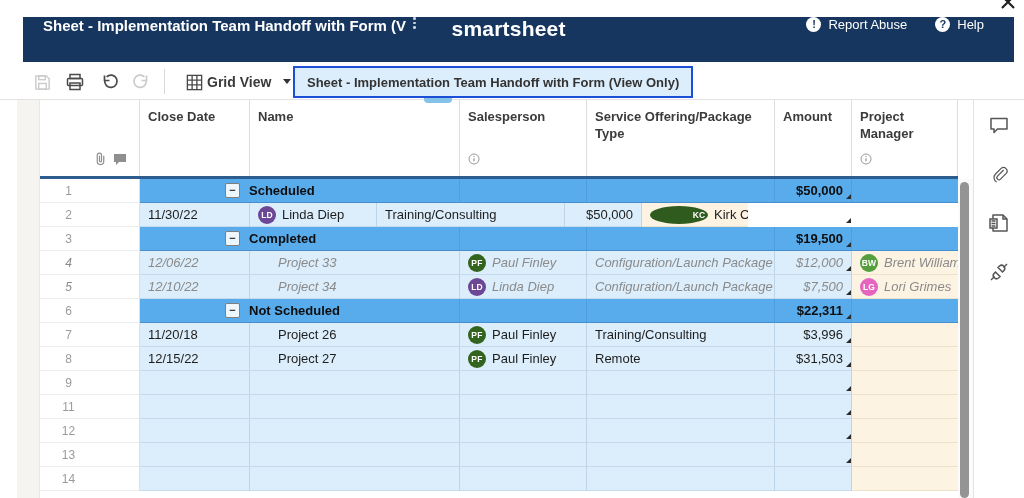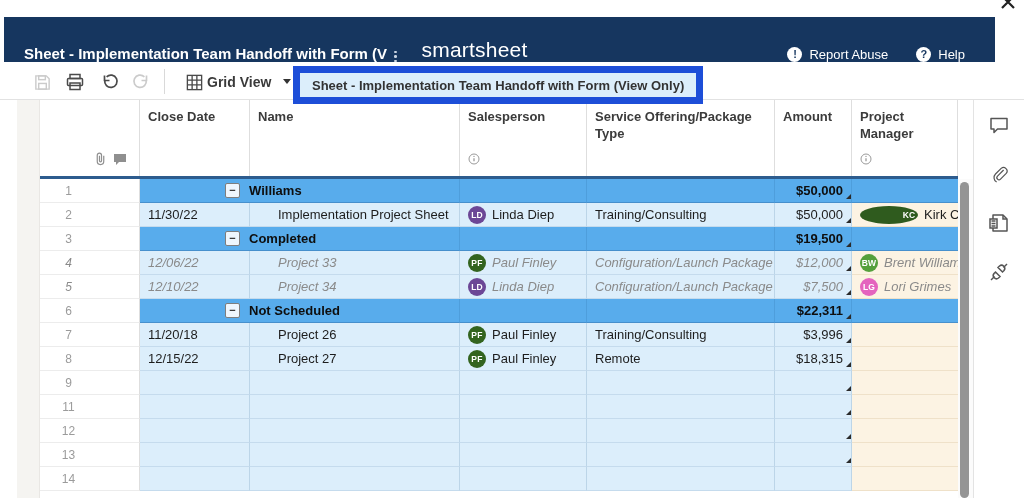--- a/index.html
+++ b/index.html
@@ -5,41 +5,41 @@
   html,body{margin:0;padding:0;}
   body{
     width:1024px;height:498px;position:relative;overflow:hidden;
     background:#ffffff;font-family:"Liberation Sans",sans-serif;
     -webkit-font-smoothing:antialiased;
   }
   
   .win-close{position:absolute;top:-7px;right:7px;width:18px;height:18px;color:#222;}
   
   .titlebar{
-    position:absolute;left:4px;top:17px;width:991px;height:45px;
-    background:#16365F;display:flex;align-items:flex-end;color:#fff;box-sizing:border-box;
+    position:absolute;left:23px;top:17px;width:991px;height:45px;
+    background:#16365F;display:flex;align-items:flex-start;color:#fff;box-sizing:border-box;
   }
   .tb-title{font-weight:bold;font-size:15px;padding-left:20px;white-space:nowrap;}
   .kebab{margin-left:7px;color:#c9d4e2;font-size:13px;letter-spacing:0;line-height:1;display:flex;flex-direction:column;gap:2px;}
   .kebab i{width:2.5px;height:2.5px;background:#c9d4e2;border-radius:50%;display:block;}
-  .brand{font-size:21px;font-weight:400;margin-left:25px;letter-spacing:.2px;}
+  .brand{font-size:21px;font-weight:700;margin-left:36px;letter-spacing:.2px;}
   .tb-right{margin-left:auto;display:flex;align-items:center;gap:28px;padding-right:30px;font-size:13px;}
   .tb-link{display:flex;align-items:center;gap:7px;cursor:pointer;}
   .circ-ic{width:15px;height:15px;border-radius:50%;background:#fff;color:#16365F;
     font-size:11px;font-weight:bold;display:flex;align-items:center;justify-content:center;line-height:1;}
   
   .toolbar{position:absolute;left:0;top:62px;width:1024px;height:38px;background:#fff;border-bottom:1px solid #e2e2e2;box-sizing:border-box;text-align:center;}
   .tool{position:absolute;top:9px;width:22px;height:22px;display:flex;align-items:center;justify-content:center;cursor:pointer;}
   .tool svg{display:block;}
   .tsep{position:absolute;left:164px;top:7px;width:1px;height:25px;background:#d9d9d9;}
   .gv-label{position:absolute;left:207px;top:12px;font-size:14px;font-weight:bold;color:#3a3a3a;cursor:pointer;}
   .gv-caret{position:absolute;left:283px;top:17px;width:0;height:0;border-left:4px solid transparent;border-right:4px solid transparent;border-top:5px solid #333;}
   .tooltip{
-    position:absolute;left:293px;top:66px;height:38px;box-sizing:border-box;
-    background:#dceefb;border:7px solid #1d4ed8;display:flex;align-items:center;
+    position:absolute;left:293px;top:66px;height:32px;box-sizing:border-box;
+    background:#dceefb;border:2px solid #1d4ed8;display:flex;align-items:center;
     padding:0 12px;font-size:13px;font-weight:bold;color:#333;white-space:nowrap;z-index:5;
   }
   .tooltip-tab{position:absolute;left:424px;top:95px;width:28px;height:8px;background:#84c2ea;border-radius:0 0 4px 4px;z-index:4;}
   
   .gutter{position:absolute;left:17px;top:100px;width:23px;height:398px;background:#f5f4f1;border-right:1px solid #e9e7e4;box-sizing:border-box;}
   .grid-header{position:absolute;left:40px;top:100px;height:76px;display:flex;}
   .hnum{width:100px;box-sizing:border-box;border-right:1px solid #dedede;position:relative;background:#fff;}
   .hnum .hicons{position:absolute;right:12px;bottom:6px;display:flex;gap:6px;color:#8f8f8f;}
   .hcell{box-sizing:border-box;border-right:1px solid #dedede;position:relative;background:#fff;padding:9px 1px 0 8px;}
   .hcell .hlabel{font-size:13px;font-weight:bold;color:#3b3b3b;line-height:1.3;display:block;}
@@ -197,32 +197,31 @@
         </svg></span>
     </div>
   </div>
 <div class="navy-line"></div>
 <div class="rows" id="grid-rows">
     <div class="row group">
       <div class="cell c-num">1</div>
       <div class="cell c-date"></div>
       <div class="cell c-name">
         <span class="minus-box">−</span>
-        <span>Williams</span>
+        <span>Scheduled</span>
       </div>
       <div class="cell c-sales"></div>
       <div class="cell c-serv"></div>
       <div class="cell c-amt">$50,000</div>
       <div class="cell c-pm"></div>
       <span class="mark"></span>
     </div>
     <div class="row data">
       <div class="cell c-num">2</div>
       <div class="cell c-date">11/30/22</div>
-      <div class="cell c-name indent">Implementation Project Sheet</div>
       <div class="cell c-sales">
         <span class="avatar" style="background: rgb(108, 71, 150);">LD</span>
         <span>Linda Diep</span>
       </div>
       <div class="cell c-serv">Training/Consulting</div>
       <div class="cell c-amt">$50,000</div>
       <div class="cell c-pm">
         <span class="avatar" style="background: rgb(47, 91, 30); padding-left: 40px;">KC</span>
         <span>Kirk Caskey</span>
       </div>
@@ -301,21 +300,21 @@
     </div>
     <div class="row data">
       <div class="cell c-num">8</div>
       <div class="cell c-date">12/15/22</div>
       <div class="cell c-name indent">Project 27</div>
       <div class="cell c-sales">
         <span class="avatar" style="background: rgb(51, 100, 31);">PF</span>
         <span>Paul Finley</span>
       </div>
       <div class="cell c-serv">Remote</div>
-      <div class="cell c-amt">$18,315</div>
+      <div class="cell c-amt">$31,503</div>
       <div class="cell c-pm"></div>
       <span class="mark"></span>
     </div>
     <div class="row data empty">
       <div class="cell c-num">9</div>
       <div class="cell c-date"></div>
       <div class="cell c-name"></div>
       <div class="cell c-sales"></div>
       <div class="cell c-serv"></div>
       <div class="cell c-amt"></div>

